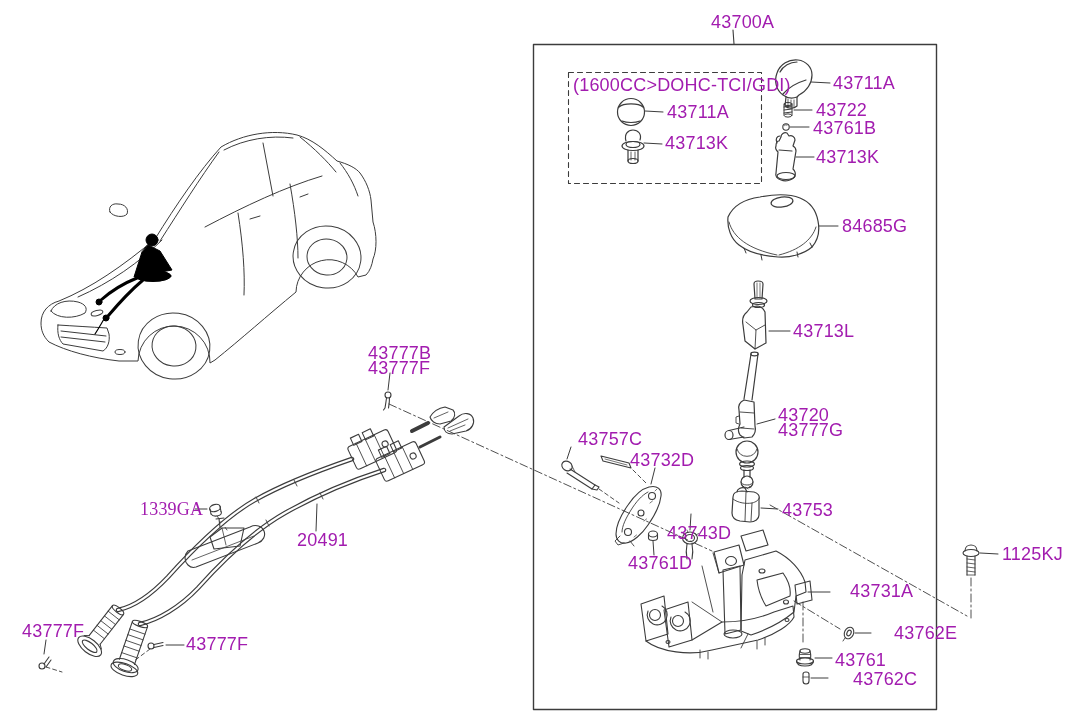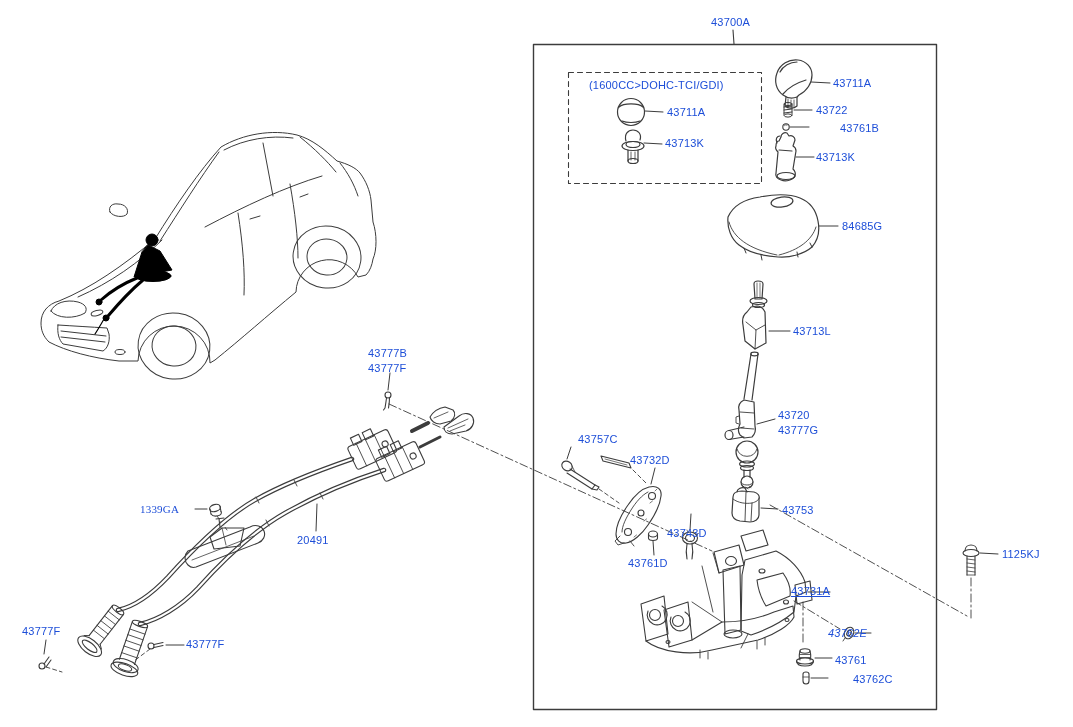--- a/index.html
+++ b/index.html
@@ -1,19 +1,19 @@
 <!DOCTYPE html>
 <html><head>
 <meta charset="utf-8">
 <style>
   html,body{margin:0;padding:0;background:#ffffff;}
   #stage{position:relative;width:1073px;height:727px;background:#ffffff;overflow:hidden;
          font-family:"Liberation Sans",sans-serif;}
   #art{position:absolute;left:0;top:0;}
-  .callout{position:absolute;font-size:11px;line-height:15px;color:#1d4ed8;
+  .callout{position:absolute;font-size:18px;line-height:15px;color:#a21caf;
            letter-spacing:.2px;white-space:nowrap;}
   .callout .ln{display:block;}
 </style>
 </head>
 <body>
 
 <div id="stage">
 
 <svg id="art" width="1073" height="727" viewBox="0 0 1073 727" fill="none" stroke="#3c3c3c" stroke-width="1.1" stroke-linecap="round" stroke-linejoin="round">
 
@@ -350,31 +350,31 @@
     </g>
     <g>
       <circle cx="151" cy="646" r="3"></circle>
       <path d="M154,644.5 L163,642.5 M154,647.5 L163,645.5"></path>
     </g>
   </g>
 </svg>
 
   <div class="callout" style="left:711px;top:15px;"><span>43700A</span></div>
 
-  <div class="callout" style="left:589px;top:78px;"><span>(1600CC&gt;DOHC-TCI/GDI)</span></div>
+  <div class="callout" style="left:573px;top:78px;"><span>(1600CC&gt;DOHC-TCI/GDI)</span></div>
 
   <div class="callout" style="left:667px;top:105px;"><span>43711A</span></div>
 
   <div class="callout" style="left:665px;top:136px;"><span>43713K</span></div>
 
   <div class="callout" style="left:833px;top:76px;"><span>43711A</span></div>
 
   <div class="callout" style="left:816px;top:103px;"><span>43722</span></div>
 
-  <div class="callout" style="left:813px;top:121px;margin-left:27px;"><span>43761B</span></div>
+  <div class="callout" style="left:813px;top:121px;"><span>43761B</span></div>
 
   <div class="callout" style="left:816px;top:150px;"><span>43713K</span></div>
 
   <div class="callout" style="left:842px;top:219px;"><span>84685G</span></div>
 
   <div class="callout" style="left:793px;top:324px;"><span>43713L</span></div>
 
   <div class="callout" style="left:778px;top:408px;">
     <span class="ln">43720</span>
     <span class="ln">43777G</span>
@@ -383,23 +383,23 @@
   <div class="callout" style="left:546px;top:432px;margin-left:32px;"><span>43757C</span></div>
 
   <div class="callout" style="left:630px;top:453px;"><span>43732D</span></div>
 
   <div class="callout" style="left:667px;top:499px;margin-top:27px;"><span>43743D</span></div>
 
   <div class="callout" style="left:782px;top:503px;"><span>43753</span></div>
 
   <div class="callout" style="left:628px;top:556px;"><span>43761D</span></div>
 
-  <div class="callout" style="left:791px;top:584px;text-decoration:underline;"><span>43731A</span></div>
-
-  <div class="callout" style="left:828px;top:626px;font-style:italic;"><span>43762E</span></div>
+  <div class="callout" style="left:850px;top:584px;"><span>43731A</span></div>
+
+  <div class="callout" style="left:894px;top:626px;"><span>43762E</span></div>
 
   <div class="callout" style="left:835px;top:653px;text-align:center;"><span>43761</span></div>
 
   <div class="callout" style="left:833px;top:672px;margin-left:20px;"><span>43762C</span></div>
 
   <div class="callout" style="left:1002px;top:547px;"><span>1125KJ</span></div>
 
   <div class="callout" style="left:368px;top:346px;">
     <span class="ln">43777B</span>
     <span class="ln">43777F</span>

